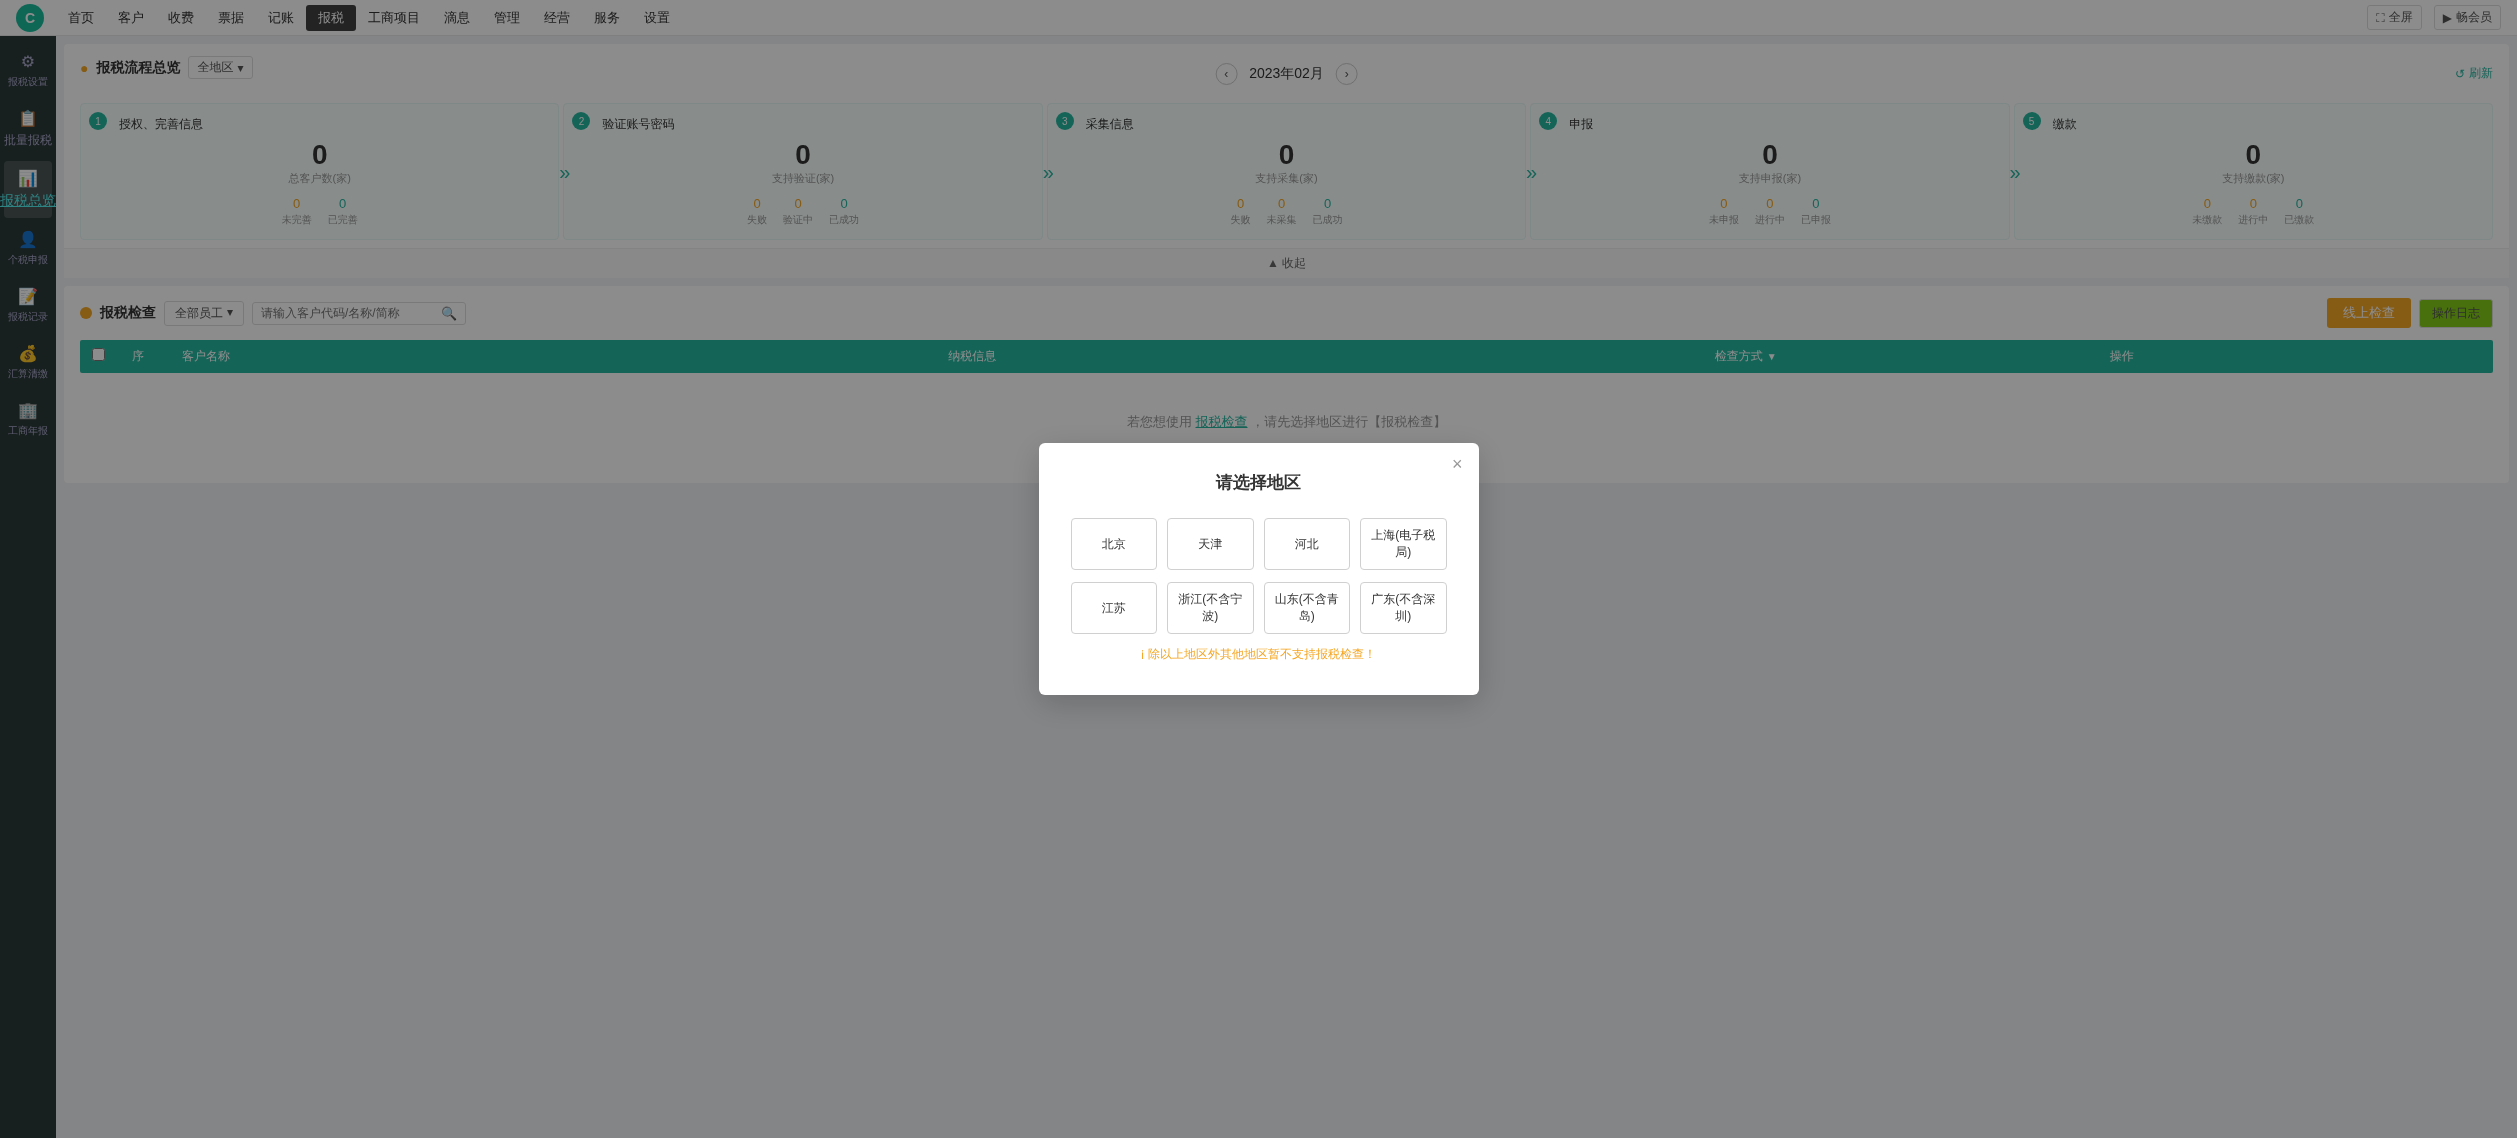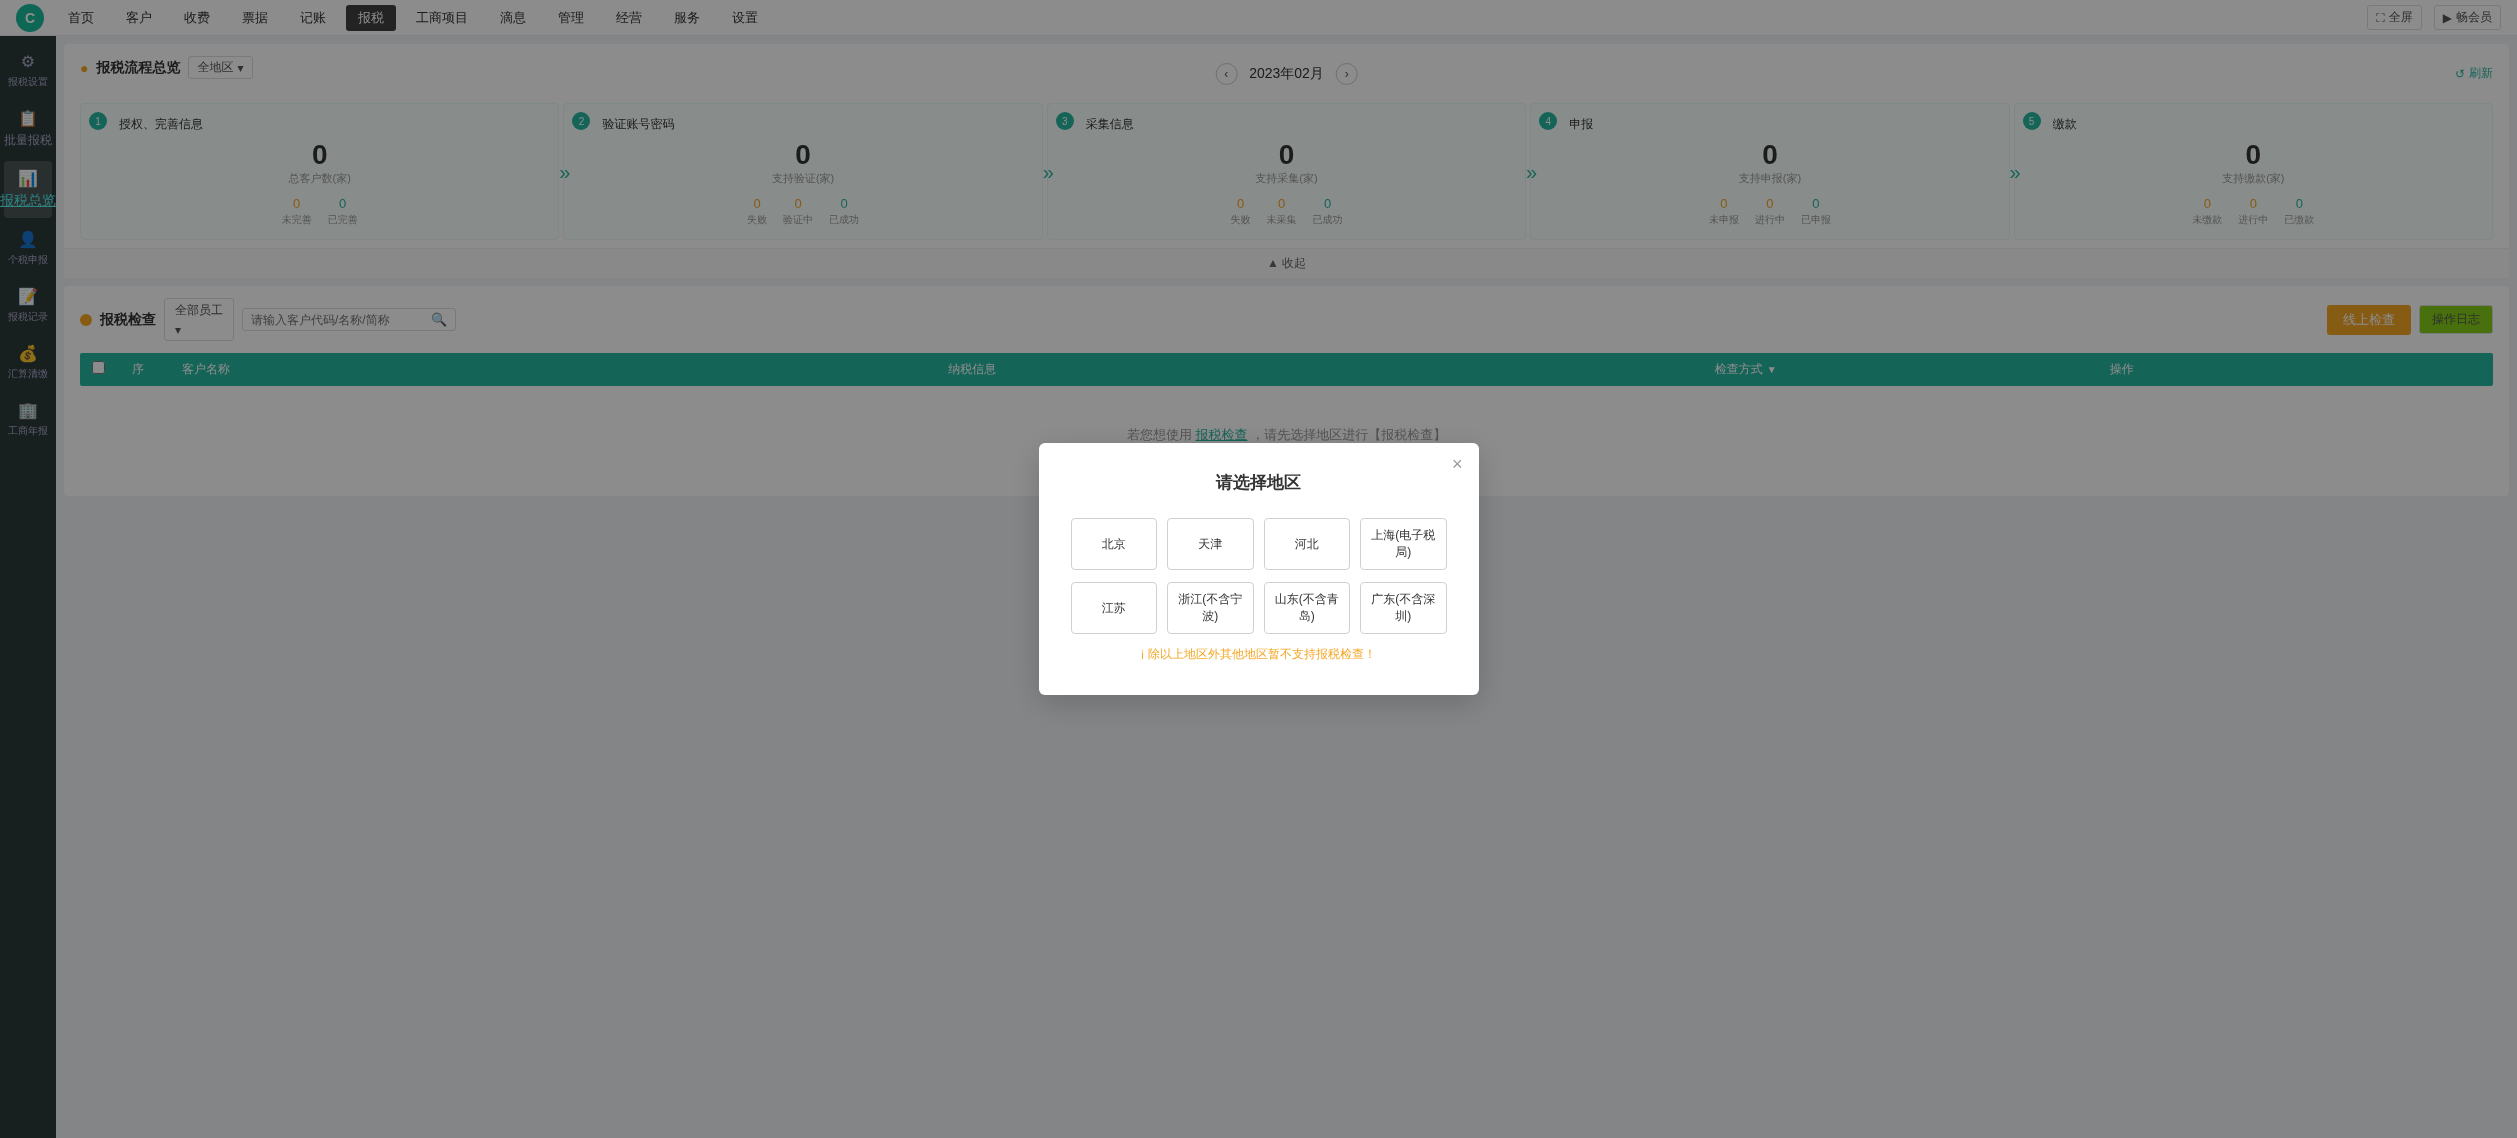--- a/index.html
+++ b/index.html
@@ -19,21 +19,21 @@
     .top-nav-logo {
       width: 28px; height: 28px;
       background: #1abc9c;
       border-radius: 50%;
       display: flex; align-items: center; justify-content: center;
       color: white; font-weight: bold; font-size: 14px;
       margin-right: 12px;
       flex-shrink: 0;
     }
     .top-nav-items {
-      display: flex; align-items: center; flex: 1; gap: 8px;
+      display: flex; align-items: center; flex: 1; gap: 0;
     }
     .top-nav-item {
       padding: 4px 12px;
       border-radius: 3px;
       cursor: pointer;
       font-size: 13px;
       color: #333;
     }
     .top-nav-item.active {
       background: #404040;
@@ -235,21 +235,21 @@
       width: 12px; height: 12px;
       background: #f5a623;
       border-radius: 50%;
     }
     .section-title { font-size: 14px; font-weight: bold; color: #333; }
     .filter-badge {
       display: flex; gap: 4px;
       padding: 3px 10px;
       border: 1px solid #ddd;
       border-radius: 3px;
-      font-size: 12px; color: #555; cursor: pointer; flex-direction: column;
+      font-size: 12px; color: #555; cursor: pointer;
     }
     .search-input-wrap {
       display: flex; align-items: center;
       border: 1px solid #ddd; border-radius: 3px;
       padding: 3px 8px; background: white;
     }
     .search-input-wrap input {
       border: none; outline: none; font-size: 12px; width: 180px; color: #555;
     }
     .check-btn {

